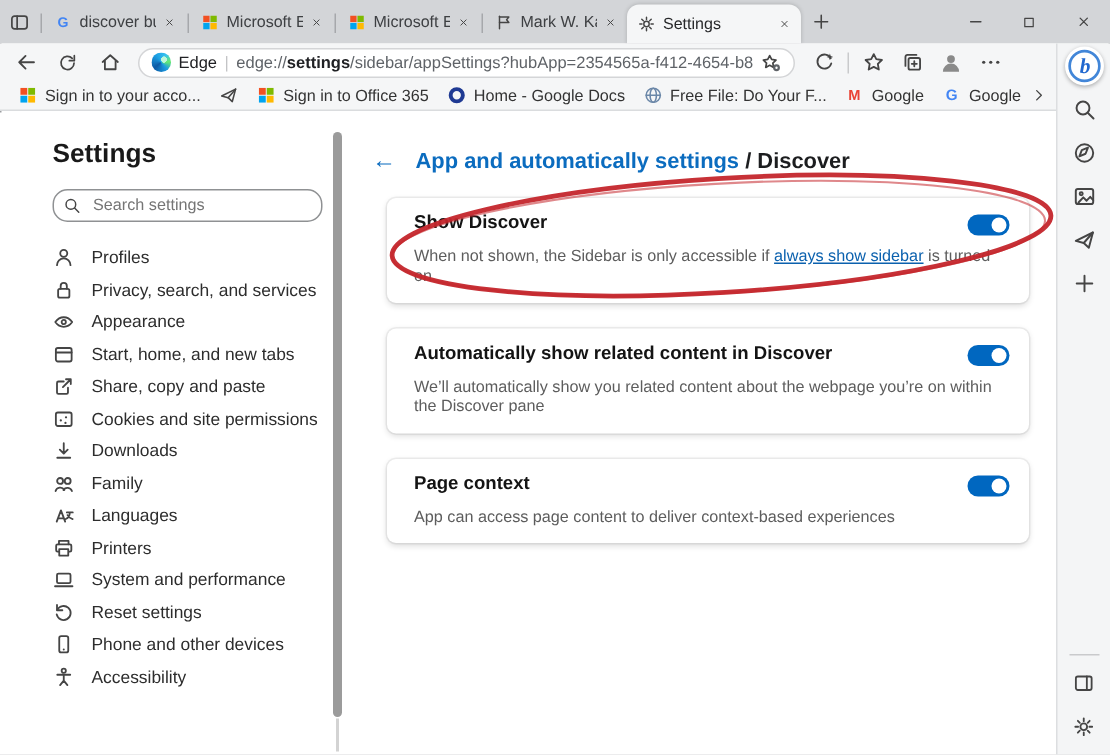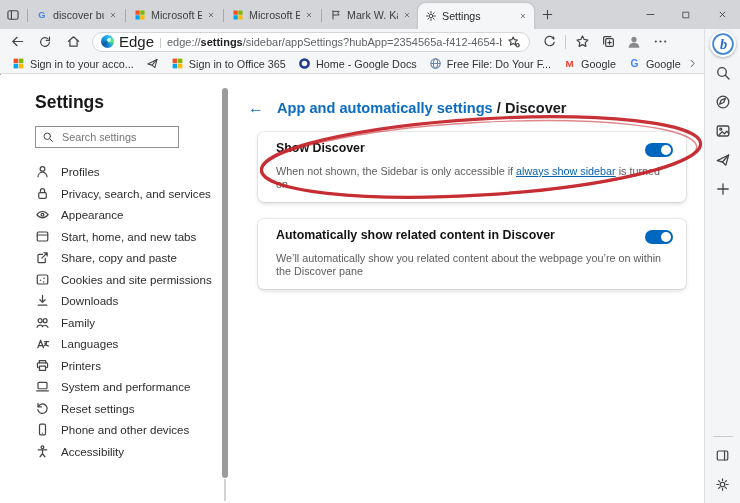--- a/index.html
+++ b/index.html
@@ -20,41 +20,41 @@
   .newtab{width:26px;height:29px;display:flex;align-items:center;justify-content:center;cursor:pointer}
   .wincontrols{margin-left:auto;display:flex;height:29px}
   .wc{width:36px;height:29px;display:flex;align-items:center;justify-content:center;cursor:pointer}
   
   .toolbar{position:absolute;left:0;top:29px;width:704px;height:25px;background:#f5f6f7;display:flex;align-items:center;padding:0 4px;box-sizing:border-box;gap:2px}
   .tbtn{width:26px;height:22px;display:flex;align-items:center;justify-content:center;border-radius:4px;cursor:pointer;flex:none}
   .pill{display:flex;align-items:center;gap:5px;flex:none;width:438px;height:20px;background:#fff;border:1px solid #d4d5d7;border-radius:11px;padding:0 8px;margin:0 4px;box-sizing:border-box}
   .edgelogo{width:13px;height:13px;border-radius:50%;flex:none;
     background:radial-gradient(circle at 64% 36%,#bdf7da 0 17%,rgba(0,0,0,0) 18%),
                conic-gradient(from 230deg,#0c59a4,#1b9de2 25%,#35c1f1 45%,#66eb6e 60%,#1b9de2 75%,#0c59a4)}
-  .sitelabel{font-size:15px;color:#202124;flex:none}
+  .sitelabel{font-size:11px;color:#202124;flex:none}
   .pipe{color:#c3c4c6;font-size:11px;flex:none}
   .url{flex:1;font-size:11px;color:#5f6368;white-space:nowrap;overflow:hidden}
   .url b{color:#202124}
   .vsep{width:1px;height:14px;background:#c9cacc;margin:0 3px;flex:none}
   
   .bookmarksbar{position:absolute;left:0;top:54px;width:704px;height:20px;background:#f5f6f7;border-bottom:1px solid #dadcde;display:flex;align-items:center;padding:0 6px;box-sizing:border-box}
   .bm{display:flex;align-items:center;gap:5px;padding:1px 6px;border-radius:3px;cursor:pointer;flex:none}
   .bm .bmlabel{font-size:10.8px;color:#333;white-space:nowrap}
   .bmright{margin-left:auto;display:flex;align-items:center;gap:4px}
   
   .rightstrip{position:absolute;left:704px;top:29px;width:36px;height:474px;background:#f4f5f6;border-left:1px solid #dcdee0;box-sizing:border-box;display:flex;flex-direction:column;align-items:center}
   .stripbtn{width:26px;height:26px;display:flex;align-items:center;justify-content:center;border-radius:5px;cursor:pointer;margin-top:3px}
   .stripbtn.bing{width:26px;height:26px;margin-top:2px;border-radius:50%;box-shadow:0 1px 3px rgba(0,0,0,.3);background:#fff}
   .stripdiv{width:20px;height:1px;background:#c9cacc;margin-top:auto;margin-bottom:2px}
   .stripbottom{display:flex;flex-direction:column;align-items:center;padding-bottom:6px}
   
   .main{position:absolute;left:0;top:75px;width:704px;height:428px;background:#fff;overflow:hidden}
   .settingsnav{position:absolute;left:0;top:0;width:230px;height:428px;box-sizing:border-box;padding:17px 0 0 35px}
   .settingsnav h1{margin:0 0 13px 0;font-size:17.5px;font-weight:700;color:#191919}
-  .searchbox{display:flex;align-items:center;gap:6px;width:144px;height:22px;border:1px solid #8f9193;border-radius:0;background:#fff;padding:0 6px;box-sizing:border-box}
+  .searchbox{display:flex;align-items:center;gap:6px;width:180px;height:22px;border:1px solid #8f9193;border-radius:10px;background:#fff;padding:0 6px;box-sizing:border-box}
   .searchbox input{border:none;outline:none;background:transparent;font-size:10.8px;color:#333;width:100%;font-family:inherit}
   .searchbox input::placeholder{color:#757575}
   #navlist{list-style:none;margin:13px 0 0 0;padding:0}
   #navlist li{display:flex;align-items:center;gap:11px;height:21.5px;font-size:11.6px;color:#2d2d2d;cursor:pointer;white-space:nowrap}
   .navsb{position:absolute;left:222px;top:13px;width:6px;height:390px;background:#9b9b9b;border-radius:3px}
   .navsbtrack{position:absolute;left:224px;top:404px;width:2px;height:22px;background:#d3d3d3}
   .content{position:absolute;left:230px;top:0;width:474px;height:428px;box-sizing:border-box;padding:25px 0 0 18px}
   .pagehead{display:flex;align-items:center;gap:13px;font-size:14.6px;font-weight:700}
   .backarrow{color:#0b6cbf;font-size:16px;line-height:1;cursor:pointer;font-weight:400}
   .crumblink{color:#0b6cbf;cursor:pointer}
@@ -598,20 +598,27 @@
               <span class="knob"></span>
             </div>
           </article>
           <article class="card">
             <h3>Automatically show related content in Discover</h3>
             <p><span>We’ll automatically show you related content about the webpage you’re on within the Discover pane</span></p>
             <div class="toggle on">
               <span class="knob"></span>
             </div>
           </article>
+          <article class="card">
+            <h3>Page context</h3>
+            <p><span>App can access page content to deliver context-based experiences</span></p>
+            <div class="toggle on">
+              <span class="knob"></span>
+            </div>
+          </article>
         </div>
     </section>
 
     <svg class="annot" viewBox="0 0 704 428">
       <ellipse cx="481" cy="82" rx="220" ry="38" transform="rotate(-3.5 481 82)" stroke="#c4262c" stroke-width="3.2" fill="none" opacity="0.95"></ellipse>
       <ellipse cx="479" cy="84" rx="218" ry="36.5" transform="rotate(-3.2 479 84)" stroke="#c4262c" stroke-width="1.4" fill="none" opacity="0.55"></ellipse>
     </svg>
   </div>
 
 </div>

